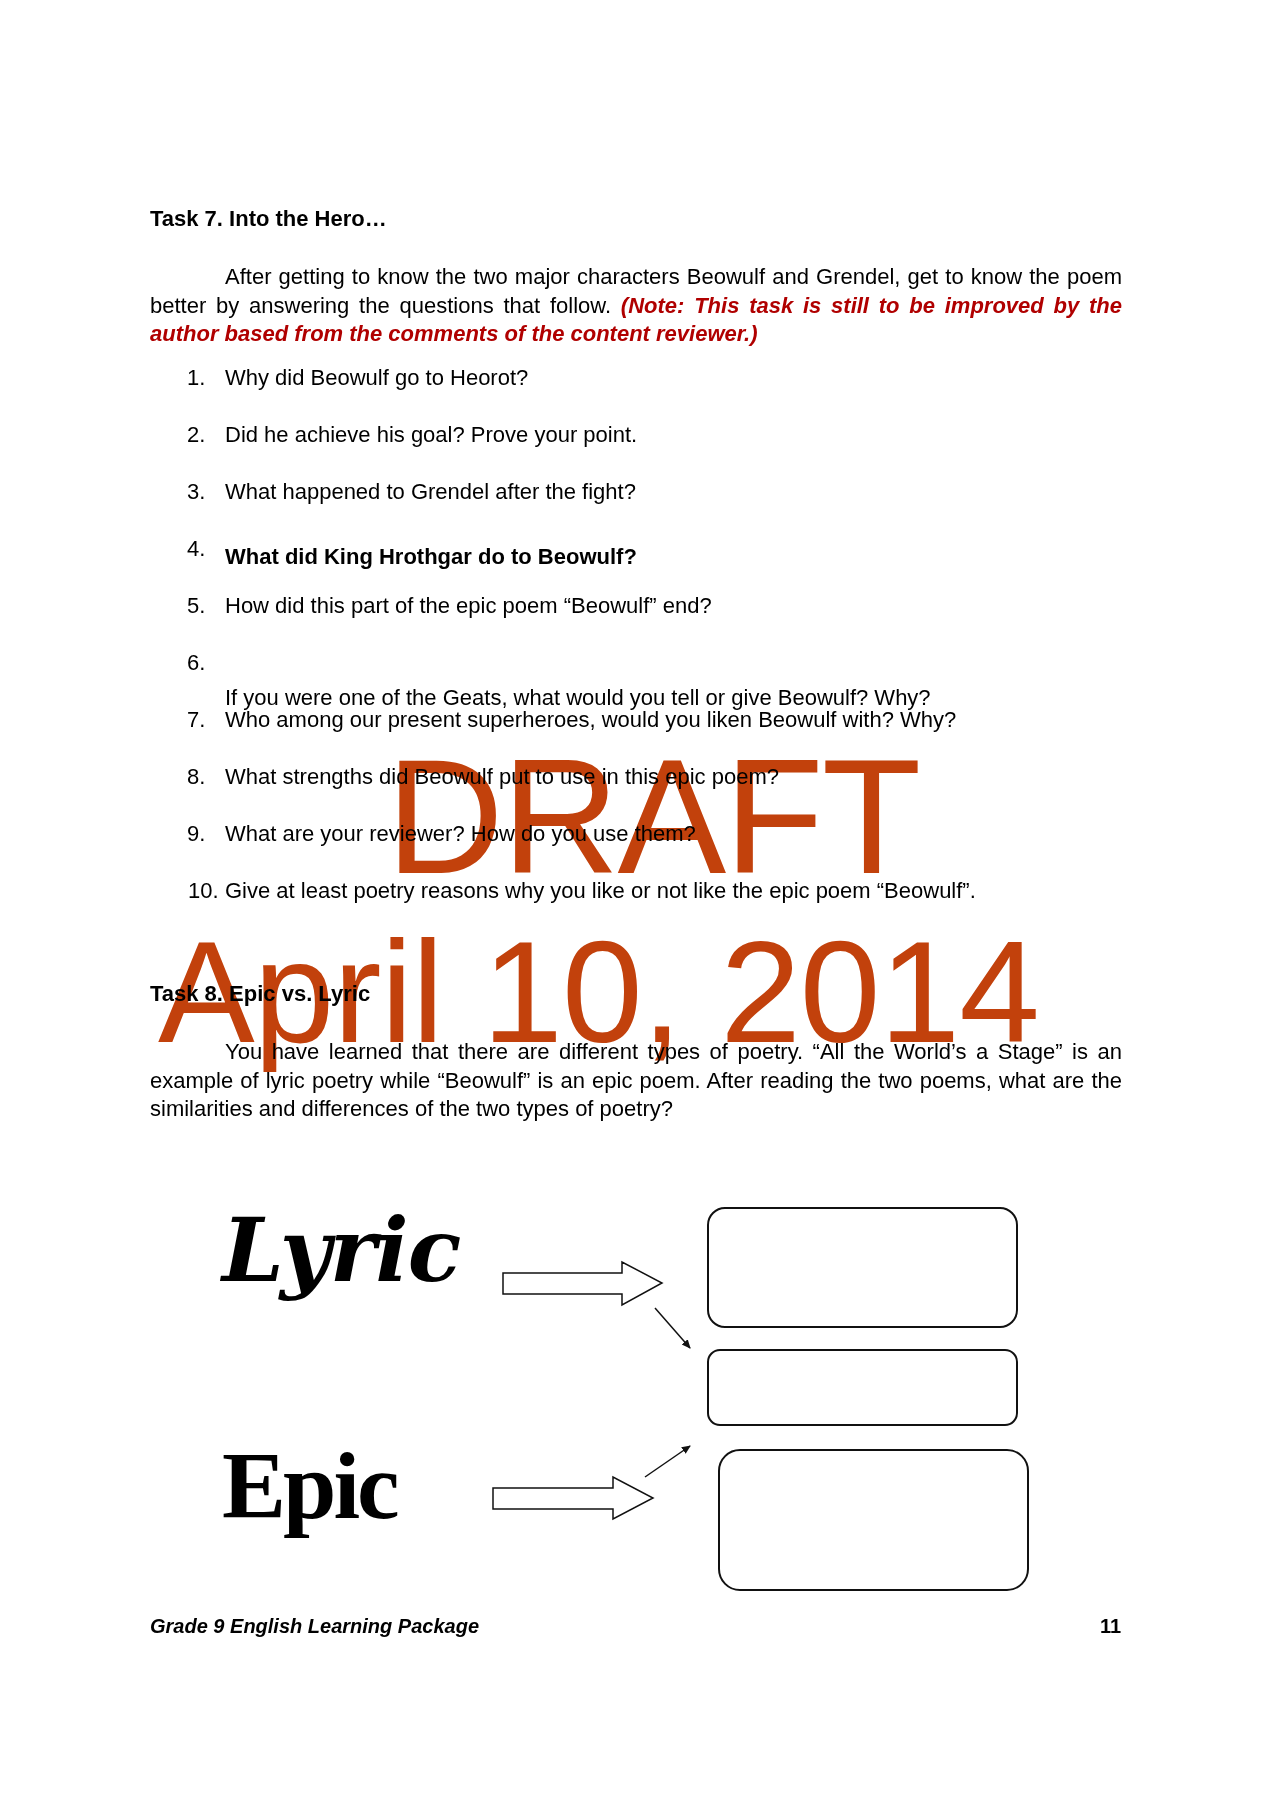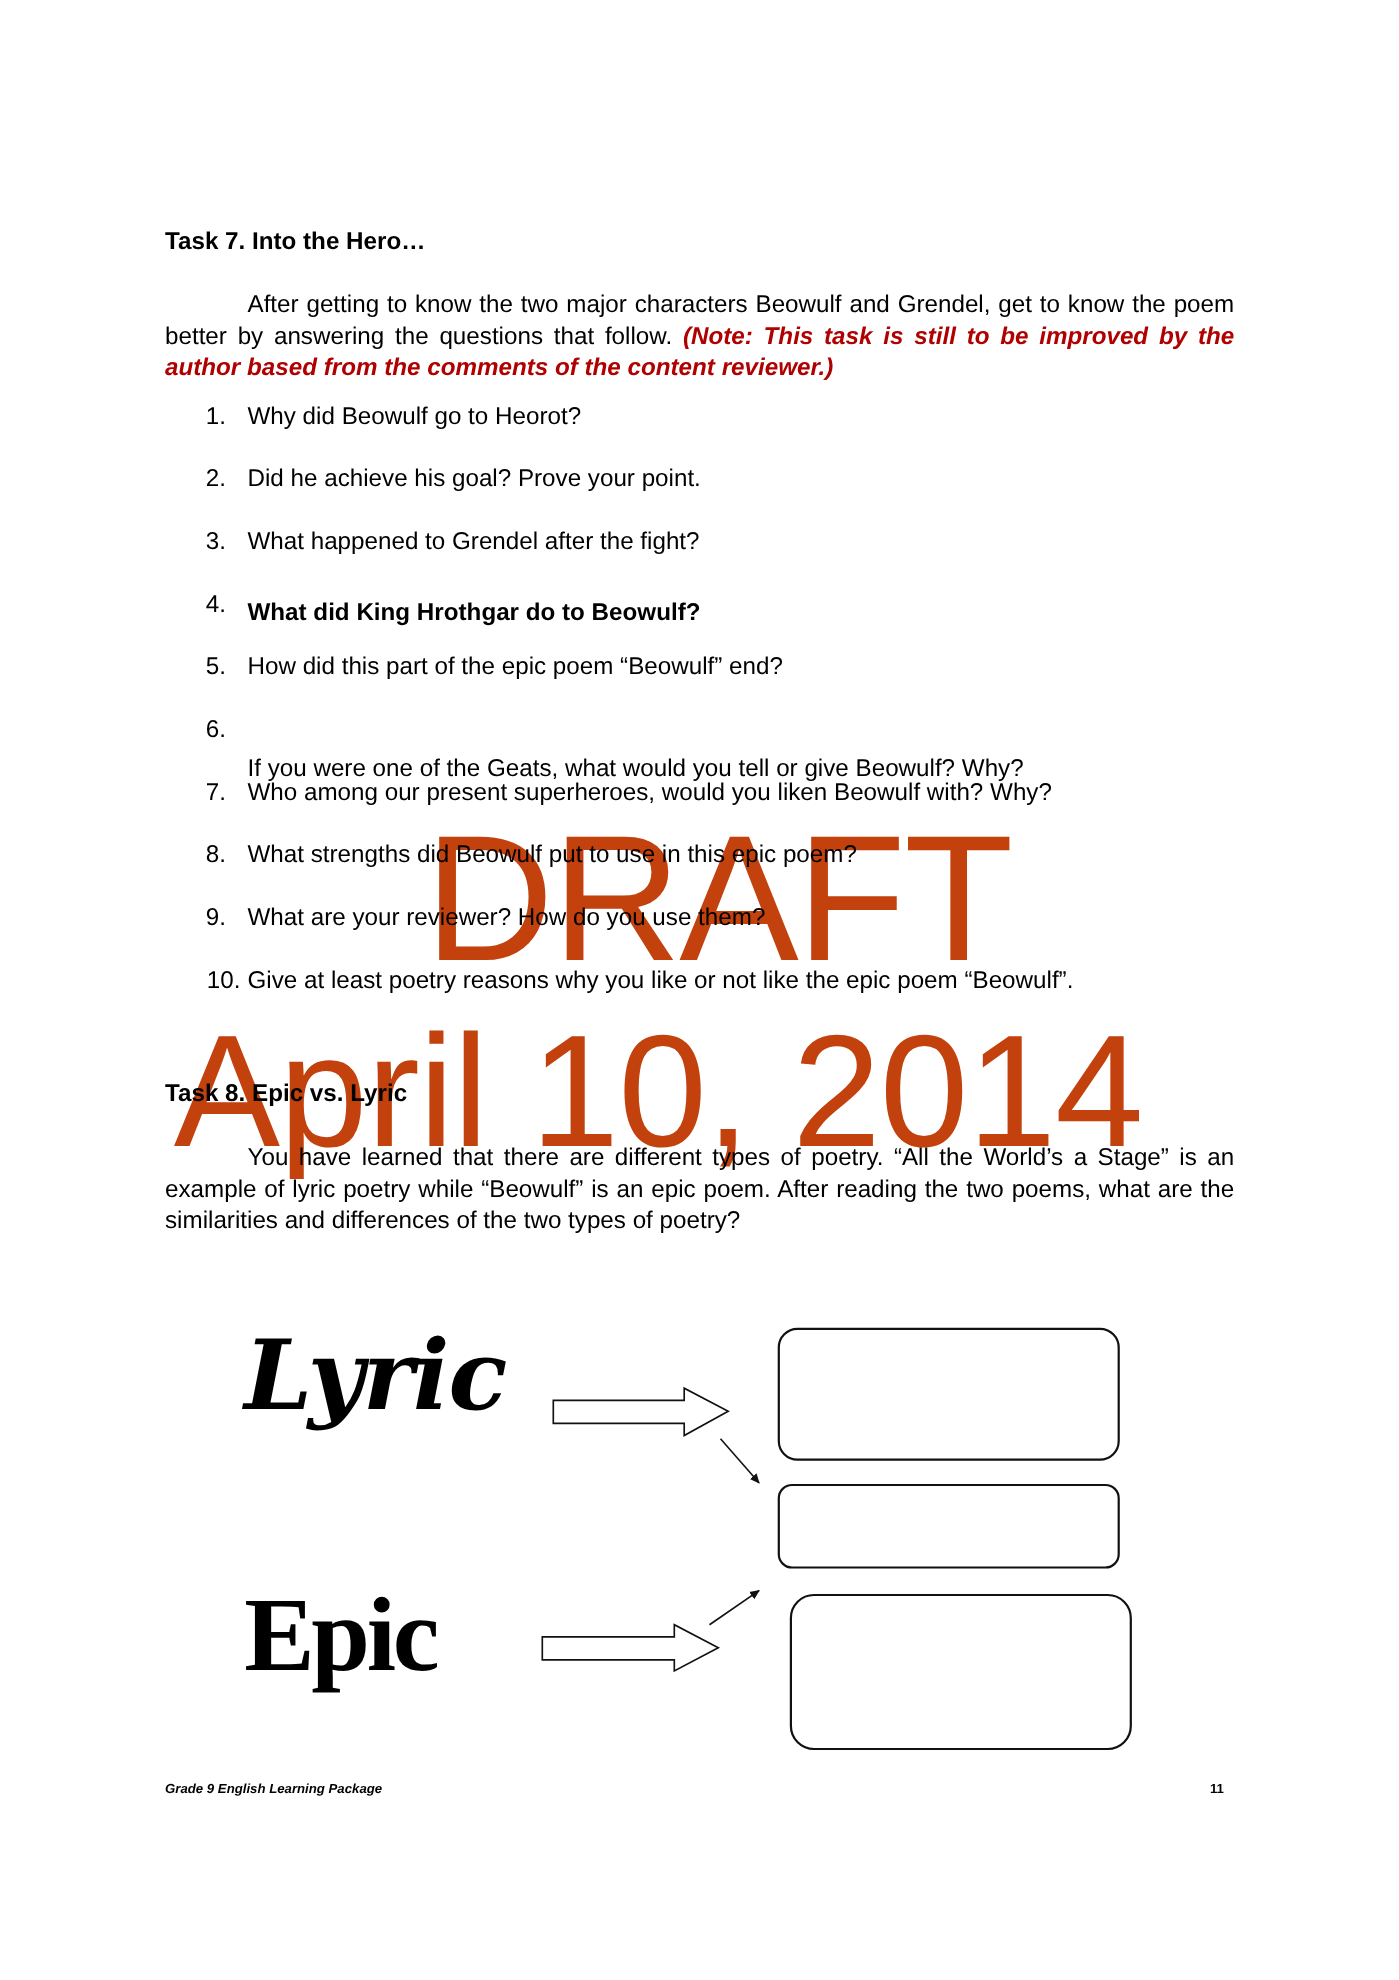--- a/index.html
+++ b/index.html
@@ -7,21 +7,21 @@
          font-family: "Liberation Sans", sans-serif; color: #000; }
   .abs { position: absolute; }
   .heading { font-weight: bold; font-size: 22px; line-height: 26px; white-space: nowrap; }
   .para { left: 150px; width: 972px; font-size: 22px; line-height: 28.7px; text-align: justify; }
   .para .indent { display: inline-block; width: 75px; }
   .note { color: #b00000; font-weight: bold; font-style: italic; }
   .q-num { position: absolute; font-size: 22px; line-height: 26px; white-space: nowrap; }
   .q-text { position: absolute; left: 225px; font-size: 22px; line-height: 26px; white-space: nowrap; }
   .watermark { color: #c2410c; white-space: nowrap; line-height: 1; z-index: 0; }
   .content { z-index: 1; margin-top: 16px; }
-  .footer { font-size: 12px; font-weight: bold; line-height: 20px; white-space: nowrap; }
+  .footer { font-size: 20px; font-weight: bold; line-height: 20px; white-space: nowrap; }
   .footer-left { font-style: italic; }
   .diagram-box { position: absolute; border: 2px solid #111; background: transparent; box-sizing: border-box; }
 </style>
 </head>
 <body>
 
 <div class="abs watermark" style="left:386px; top:735px; font-size:163px; letter-spacing:-2px;">DRAFT</div>
 <div class="abs watermark" style="left:158px; top:920px; font-size:145px; letter-spacing:-1px;">April 10, 2014</div>
 
 <div class="abs heading content" style="left:150px; top:190px;">Task 7. Into the Hero…</div>

